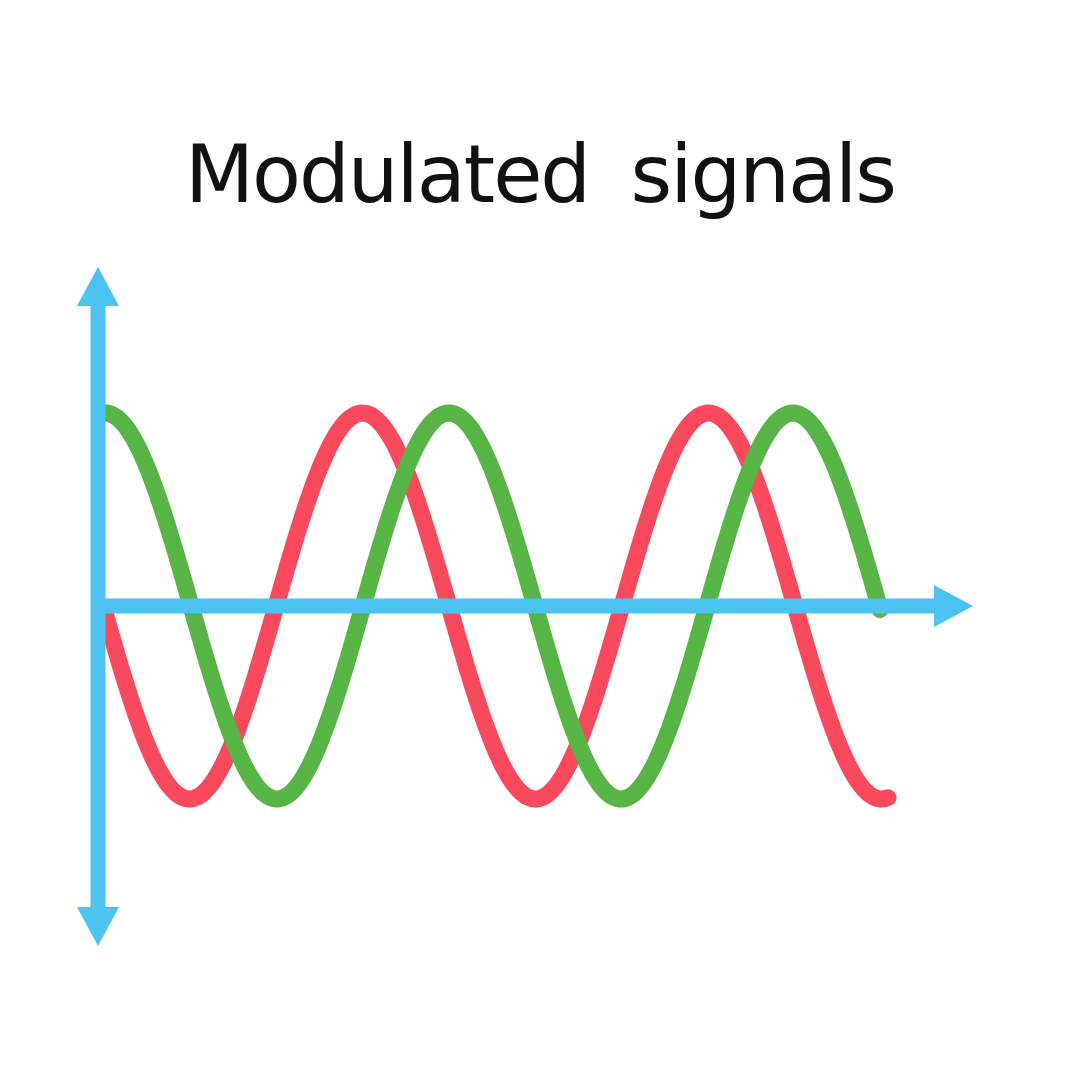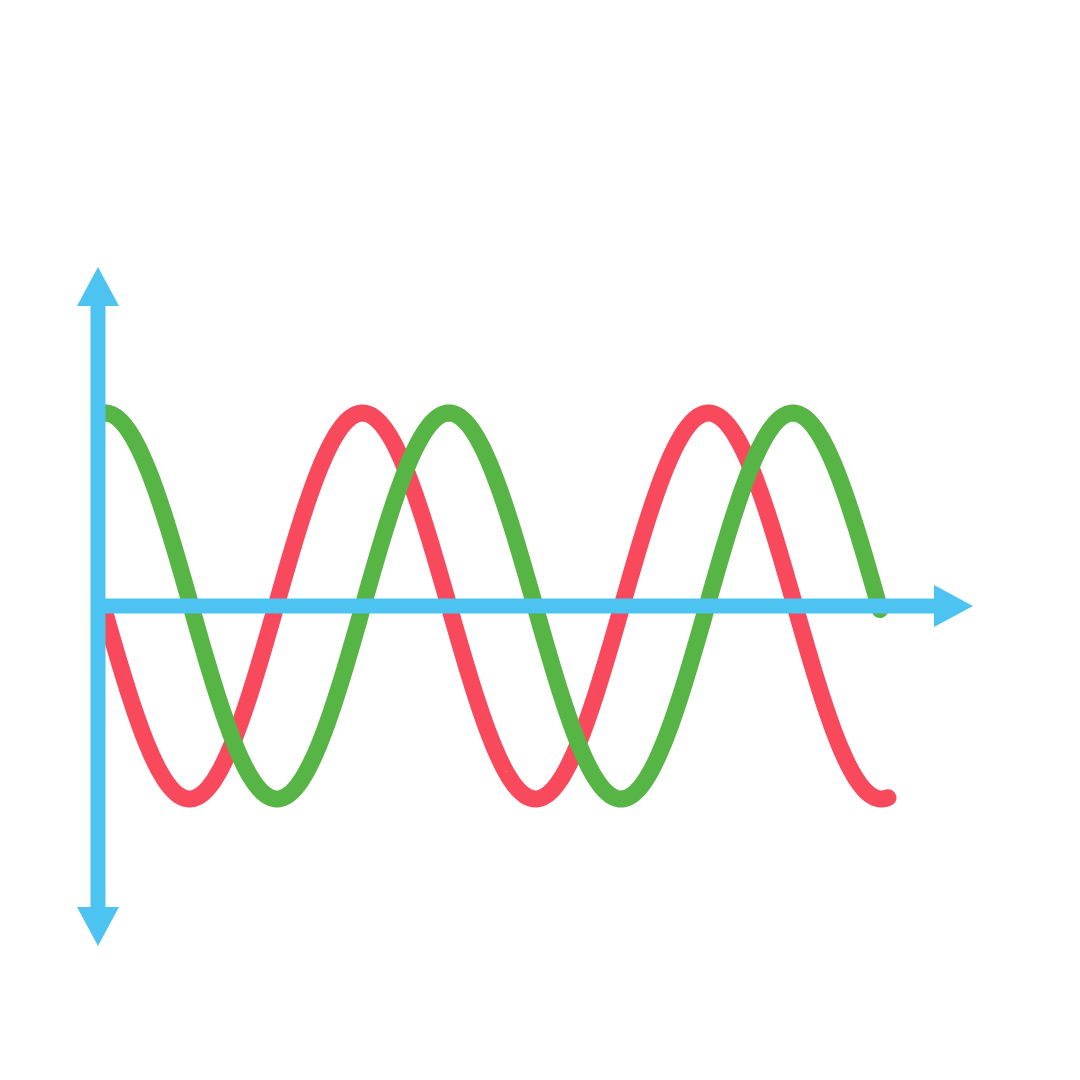--- a/index.html
+++ b/index.html
@@ -32,20 +32,21 @@
   .chart-svg {
     position: absolute;
     top: 0;
     left: 0;
   }
 </style>
 </head>
 <body>
 
 <div class="figure">
+  <div class="chart-title" style="color: rgb(17, 17, 17);">Modulated signals</div>
   <svg class="chart-svg" width="1080" height="1080" viewBox="0 0 1080 1080" xmlns="http://www.w3.org/2000/svg">
       <path d="M104.0 609.5 L107.0 620.0 L110.0 630.5 L113.0 640.9 L116.0 651.1 L119.0 661.3 L122.0 671.3 L125.0 681.1 L128.0 690.6 L131.0 700.0 L134.0 709.0 L137.0 717.7 L140.0 726.1 L143.0 734.2 L146.0 741.9 L149.0 749.1 L152.0 756.0 L155.0 762.3 L158.0 768.3 L161.0 773.7 L164.0 778.7 L167.0 783.1 L170.0 787.0 L173.0 790.4 L176.0 793.2 L179.0 795.5 L182.0 797.2 L185.0 798.4 L188.0 798.9 L191.0 798.9 L194.0 798.4 L197.0 797.2 L200.0 795.5 L203.0 793.2 L206.0 790.4 L209.0 787.0 L212.0 783.1 L215.0 778.7 L218.0 773.7 L221.0 768.3 L224.0 762.3 L227.0 756.0 L230.0 749.1 L233.0 741.9 L236.0 734.2 L239.0 726.1 L242.0 717.7 L245.0 709.0 L248.0 700.0 L251.0 690.6 L254.0 681.1 L257.0 671.3 L260.0 661.3 L263.0 651.1 L266.0 640.9 L269.0 630.5 L272.0 620.0 L275.0 609.5 L278.0 599.0 L281.0 588.5 L284.0 578.1 L287.0 567.7 L290.0 557.5 L293.0 547.4 L296.0 537.4 L299.0 527.7 L302.0 518.2 L305.0 509.0 L308.0 500.1 L311.0 491.4 L314.0 483.1 L317.0 475.2 L320.0 467.7 L323.0 460.6 L326.0 453.9 L329.0 447.6 L332.0 441.9 L335.0 436.6 L338.0 431.8 L341.0 427.5 L344.0 423.8 L347.0 420.6 L350.0 418.0 L353.0 415.9 L356.0 414.3 L359.0 413.4 L362.0 413.0 L365.0 413.2 L368.0 414.0 L371.0 415.3 L374.0 417.2 L377.0 419.7 L380.0 422.7 L383.0 426.2 L386.0 430.3 L389.0 434.9 L392.0 440.0 L395.0 445.6 L398.0 451.7 L401.0 458.3 L404.0 465.3 L407.0 472.7 L410.0 480.5 L413.0 488.6 L416.0 497.1 L419.0 506.0 L422.0 515.1 L425.0 524.5 L428.0 534.2 L431.0 544.0 L434.0 554.1 L437.0 564.3 L440.0 574.6 L443.0 585.0 L446.0 595.5 L449.0 606.0 L452.0 616.5 L455.0 627.0 L458.0 637.4 L461.0 647.7 L464.0 657.9 L467.0 668.0 L470.0 677.8 L473.0 687.5 L476.0 696.9 L479.0 706.0 L482.0 714.9 L485.0 723.4 L488.0 731.5 L491.0 739.3 L494.0 746.7 L497.0 753.7 L500.0 760.3 L503.0 766.4 L506.0 772.0 L509.0 777.1 L512.0 781.7 L515.0 785.8 L518.0 789.3 L521.0 792.3 L524.0 794.8 L527.0 796.7 L530.0 798.0 L533.0 798.8 L536.0 799.0 L539.0 798.6 L542.0 797.7 L545.0 796.1 L548.0 794.0 L551.0 791.4 L554.0 788.2 L557.0 784.5 L560.0 780.2 L563.0 775.4 L566.0 770.1 L569.0 764.4 L572.0 758.1 L575.0 751.4 L578.0 744.3 L581.0 736.8 L584.0 728.9 L587.0 720.6 L590.0 711.9 L593.0 703.0 L596.0 693.8 L599.0 684.3 L602.0 674.6 L605.0 664.6 L608.0 654.5 L611.0 644.3 L614.0 633.9 L617.0 623.5 L620.0 613.0 L623.0 602.5 L626.0 592.0 L629.0 581.5 L632.0 571.1 L635.0 560.9 L638.0 550.7 L641.0 540.7 L644.0 530.9 L647.0 521.4 L650.0 512.0 L653.0 503.0 L656.0 494.3 L659.0 485.9 L662.0 477.8 L665.0 470.1 L668.0 462.9 L671.0 456.0 L674.0 449.7 L677.0 443.7 L680.0 438.3 L683.0 433.3 L686.0 428.9 L689.0 425.0 L692.0 421.6 L695.0 418.8 L698.0 416.5 L701.0 414.8 L704.0 413.6 L707.0 413.1 L710.0 413.1 L713.0 413.6 L716.0 414.8 L719.0 416.5 L722.0 418.8 L725.0 421.6 L728.0 425.0 L731.0 428.9 L734.0 433.3 L737.0 438.3 L740.0 443.7 L743.0 449.7 L746.0 456.0 L749.0 462.9 L752.0 470.1 L755.0 477.8 L758.0 485.9 L761.0 494.3 L764.0 503.0 L767.0 512.0 L770.0 521.4 L773.0 530.9 L776.0 540.7 L779.0 550.7 L782.0 560.9 L785.0 571.1 L788.0 581.5 L791.0 592.0 L794.0 602.5 L797.0 613.0 L800.0 623.5 L803.0 633.9 L806.0 644.3 L809.0 654.5 L812.0 664.6 L815.0 674.6 L818.0 684.3 L821.0 693.8 L824.0 703.0 L827.0 711.9 L830.0 720.6 L833.0 728.9 L836.0 736.8 L839.0 744.3 L842.0 751.4 L845.0 758.1 L848.0 764.4 L851.0 770.1 L854.0 775.4 L857.0 780.2 L860.0 784.5 L863.0 788.2 L866.0 791.4 L869.0 794.0 L872.0 796.1 L875.0 797.7 L878.0 798.6 L881.0 799.0 L884.0 798.8 L887.0 798.0 L888.0 797.7" fill="none" stroke="#F9495C" stroke-width="17" stroke-linecap="round" stroke-linejoin="round"></path>
       <path d="M106.0 413.0 L109.0 413.5 L112.0 414.6 L115.0 416.2 L118.0 418.4 L121.0 421.2 L124.0 424.5 L127.0 428.4 L130.0 432.8 L133.0 437.7 L136.0 443.1 L139.0 449.0 L142.0 455.4 L145.0 462.3 L148.0 469.5 L151.0 477.2 L154.0 485.3 L157.0 493.7 L160.0 502.5 L163.0 511.5 L166.0 520.9 L169.0 530.5 L172.0 540.4 L175.0 550.4 L178.0 560.6 L181.0 570.9 L184.0 581.4 L187.0 591.9 L190.0 602.5 L193.0 613.0 L196.0 623.6 L199.0 634.1 L202.0 644.5 L205.0 654.8 L208.0 665.0 L211.0 674.9 L214.0 684.7 L217.0 694.2 L220.0 703.5 L223.0 712.5 L226.0 721.1 L229.0 729.5 L232.0 737.4 L235.0 744.9 L238.0 752.1 L241.0 758.8 L244.0 765.0 L247.0 770.7 L250.0 776.0 L253.0 780.8 L256.0 785.0 L259.0 788.7 L262.0 791.8 L265.0 794.4 L268.0 796.4 L271.0 797.8 L274.0 798.7 L277.0 799.0 L280.0 798.7 L283.0 797.8 L286.0 796.4 L289.0 794.4 L292.0 791.8 L295.0 788.7 L298.0 785.0 L301.0 780.8 L304.0 776.0 L307.0 770.7 L310.0 765.0 L313.0 758.8 L316.0 752.1 L319.0 744.9 L322.0 737.4 L325.0 729.5 L328.0 721.1 L331.0 712.5 L334.0 703.5 L337.0 694.2 L340.0 684.7 L343.0 674.9 L346.0 665.0 L349.0 654.8 L352.0 644.5 L355.0 634.1 L358.0 623.6 L361.0 613.0 L364.0 602.5 L367.0 591.9 L370.0 581.4 L373.0 570.9 L376.0 560.6 L379.0 550.4 L382.0 540.4 L385.0 530.5 L388.0 520.9 L391.0 511.5 L394.0 502.5 L397.0 493.7 L400.0 485.3 L403.0 477.2 L406.0 469.5 L409.0 462.3 L412.0 455.4 L415.0 449.0 L418.0 443.1 L421.0 437.7 L424.0 432.8 L427.0 428.4 L430.0 424.5 L433.0 421.2 L436.0 418.4 L439.0 416.2 L442.0 414.6 L445.0 413.5 L448.0 413.0 L451.0 413.1 L454.0 413.8 L457.0 415.1 L460.0 416.9 L463.0 419.3 L466.0 422.2 L469.0 425.7 L472.0 429.8 L475.0 434.4 L478.0 439.4 L481.0 445.0 L484.0 451.1 L487.0 457.7 L490.0 464.6 L493.0 472.0 L496.0 479.9 L499.0 488.0 L502.0 496.6 L505.0 505.5 L508.0 514.6 L511.0 524.1 L514.0 533.8 L517.0 543.7 L520.0 553.8 L523.0 564.0 L526.0 574.4 L529.0 584.9 L532.0 595.4 L535.0 606.0 L538.0 616.6 L541.0 627.1 L544.0 637.6 L547.0 648.0 L550.0 658.2 L553.0 668.3 L556.0 678.2 L559.0 687.9 L562.0 697.4 L565.0 706.5 L568.0 715.4 L571.0 724.0 L574.0 732.1 L577.0 740.0 L580.0 747.4 L583.0 754.3 L586.0 760.9 L589.0 767.0 L592.0 772.6 L595.0 777.6 L598.0 782.2 L601.0 786.3 L604.0 789.8 L607.0 792.7 L610.0 795.1 L613.0 796.9 L616.0 798.2 L619.0 798.9 L622.0 799.0 L625.0 798.5 L628.0 797.4 L631.0 795.8 L634.0 793.6 L637.0 790.8 L640.0 787.5 L643.0 783.6 L646.0 779.2 L649.0 774.3 L652.0 768.9 L655.0 763.0 L658.0 756.6 L661.0 749.7 L664.0 742.5 L667.0 734.8 L670.0 726.7 L673.0 718.3 L676.0 709.5 L679.0 700.5 L682.0 691.1 L685.0 681.5 L688.0 671.6 L691.0 661.6 L694.0 651.4 L697.0 641.1 L700.0 630.6 L703.0 620.1 L706.0 609.5 L709.0 599.0 L712.0 588.4 L715.0 577.9 L718.0 567.5 L721.0 557.2 L724.0 547.0 L727.0 537.1 L730.0 527.3 L733.0 517.8 L736.0 508.5 L739.0 499.5 L742.0 490.9 L745.0 482.5 L748.0 474.6 L751.0 467.1 L754.0 459.9 L757.0 453.2 L760.0 447.0 L763.0 441.3 L766.0 436.0 L769.0 431.2 L772.0 427.0 L775.0 423.3 L778.0 420.2 L781.0 417.6 L784.0 415.6 L787.0 414.2 L790.0 413.3 L793.0 413.0 L796.0 413.3 L799.0 414.2 L802.0 415.6 L805.0 417.6 L808.0 420.2 L811.0 423.3 L814.0 427.0 L817.0 431.2 L820.0 436.0 L823.0 441.3 L826.0 447.0 L829.0 453.2 L832.0 459.9 L835.0 467.1 L838.0 474.6 L841.0 482.5 L844.0 490.9 L847.0 499.5 L850.0 508.5 L853.0 517.8 L856.0 527.3 L859.0 537.1 L862.0 547.0 L865.0 557.2 L868.0 567.5 L871.0 577.9 L874.0 588.4 L877.0 599.0 L880.0 609.5" fill="none" stroke="#57B546" stroke-width="17" stroke-linecap="round" stroke-linejoin="round"></path>
       <line x1="98" y1="300" x2="98" y2="910" stroke="#4DC3F2" stroke-width="15"></line>
       <line x1="91" y1="606" x2="938" y2="606" stroke="#4DC3F2" stroke-width="15"></line>
       <polygon points="98,267 77,306 119,306" fill="#4DC3F2"></polygon>
       <polygon points="98,946 77,907 119,907" fill="#4DC3F2"></polygon>
       <polygon points="973,606 934,585 934,627" fill="#4DC3F2"></polygon>
     </svg>
 </div>

